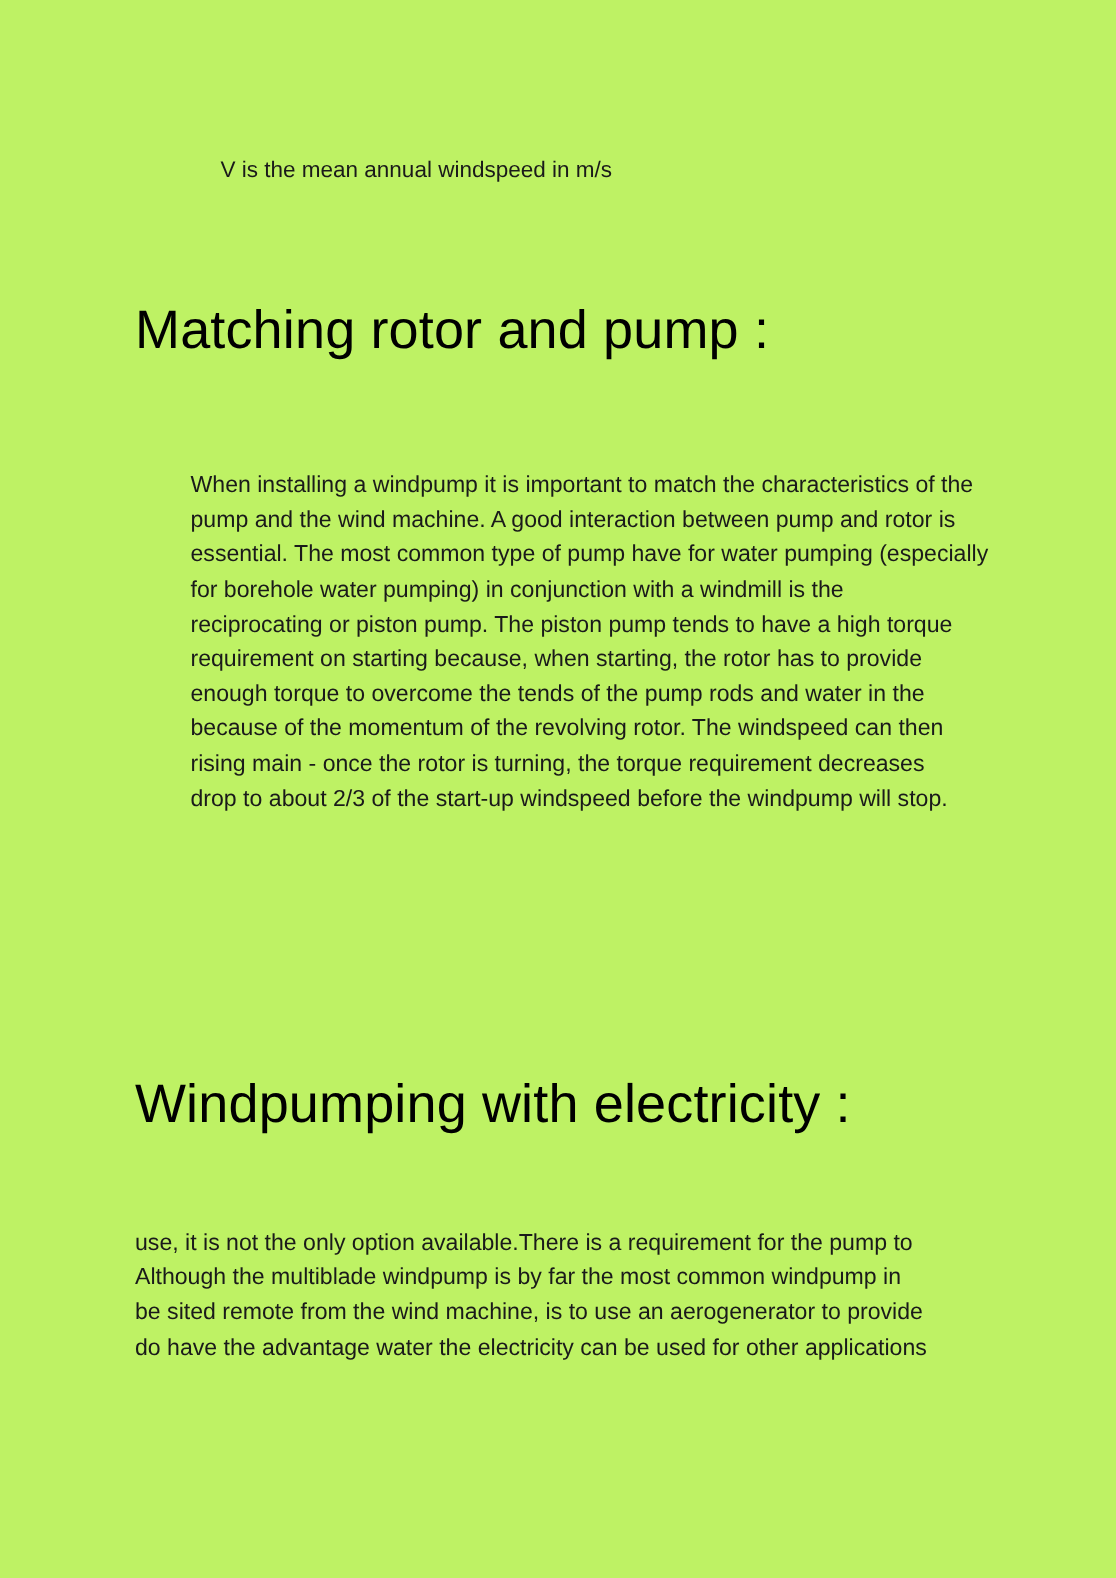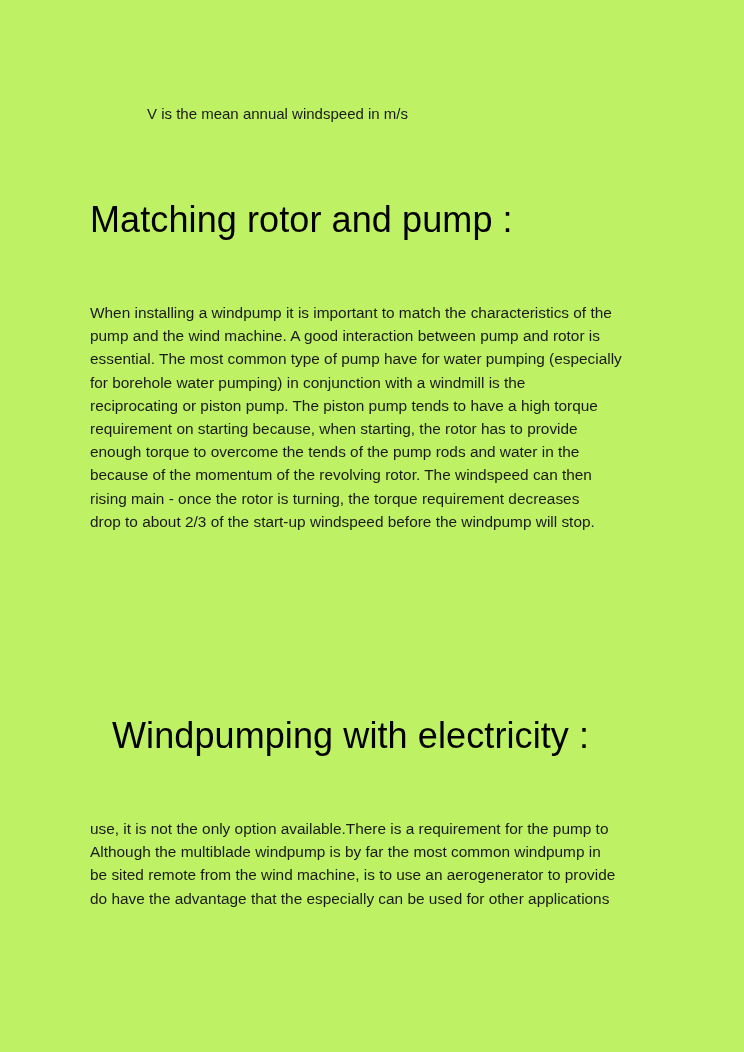--- a/index.html
+++ b/index.html
@@ -43,31 +43,31 @@
     left: 0;
     font-size: 36px;
     line-height: 34px;
     font-weight: 400;
     color: #000000;
     letter-spacing: 0.1px;
     white-space: nowrap;
     margin: 0;
   }
   .heading-matching { top: 203px; }
-  .heading-windpumping { top: 719px; margin-left: 22px; }
+  .heading-windpumping { top: 719px; }
   .body-block {
     position: absolute;
     left: 0;
     width: 575px;
     font-size: 15.4px;
     line-height: 23.2px;
     color: #1a1a1a;
     margin: 0;
   }
-  .body-matching { top: 301px; }
+  .body-matching { top: 312px; margin-left: 37px; }
   .body-windpumping { top: 817px; }
   .body-block .ln {
     display: block;
     white-space: nowrap;
   }
 </style>
 </head>
 <body>
 
 <div class="page">
@@ -90,18 +90,18 @@
       <span class="ln">rising main - once the rotor is turning, the torque requirement decreases</span>
       <span class="ln">drop to about 2/3 of the start-up windspeed before the windpump will stop.</span>
     </p>
 
     <h1 class="section-heading heading-windpumping">Windpumping with electricity :</h1>
 
     <p class="body-block body-windpumping">
       <span class="ln">use, it is not the only option available.There is a requirement for the pump to</span>
       <span class="ln">Although the multiblade windpump is by far the most common windpump in</span>
       <span class="ln">be sited remote from the wind machine, is to use an aerogenerator to provide</span>
-      <span class="ln">do have the advantage that the especially can be used for other applications</span>
+      <span class="ln">do have the advantage water the electricity can be used for other applications</span>
     </p>
 
   </div>
 
 </div>
 
 </body></html>

